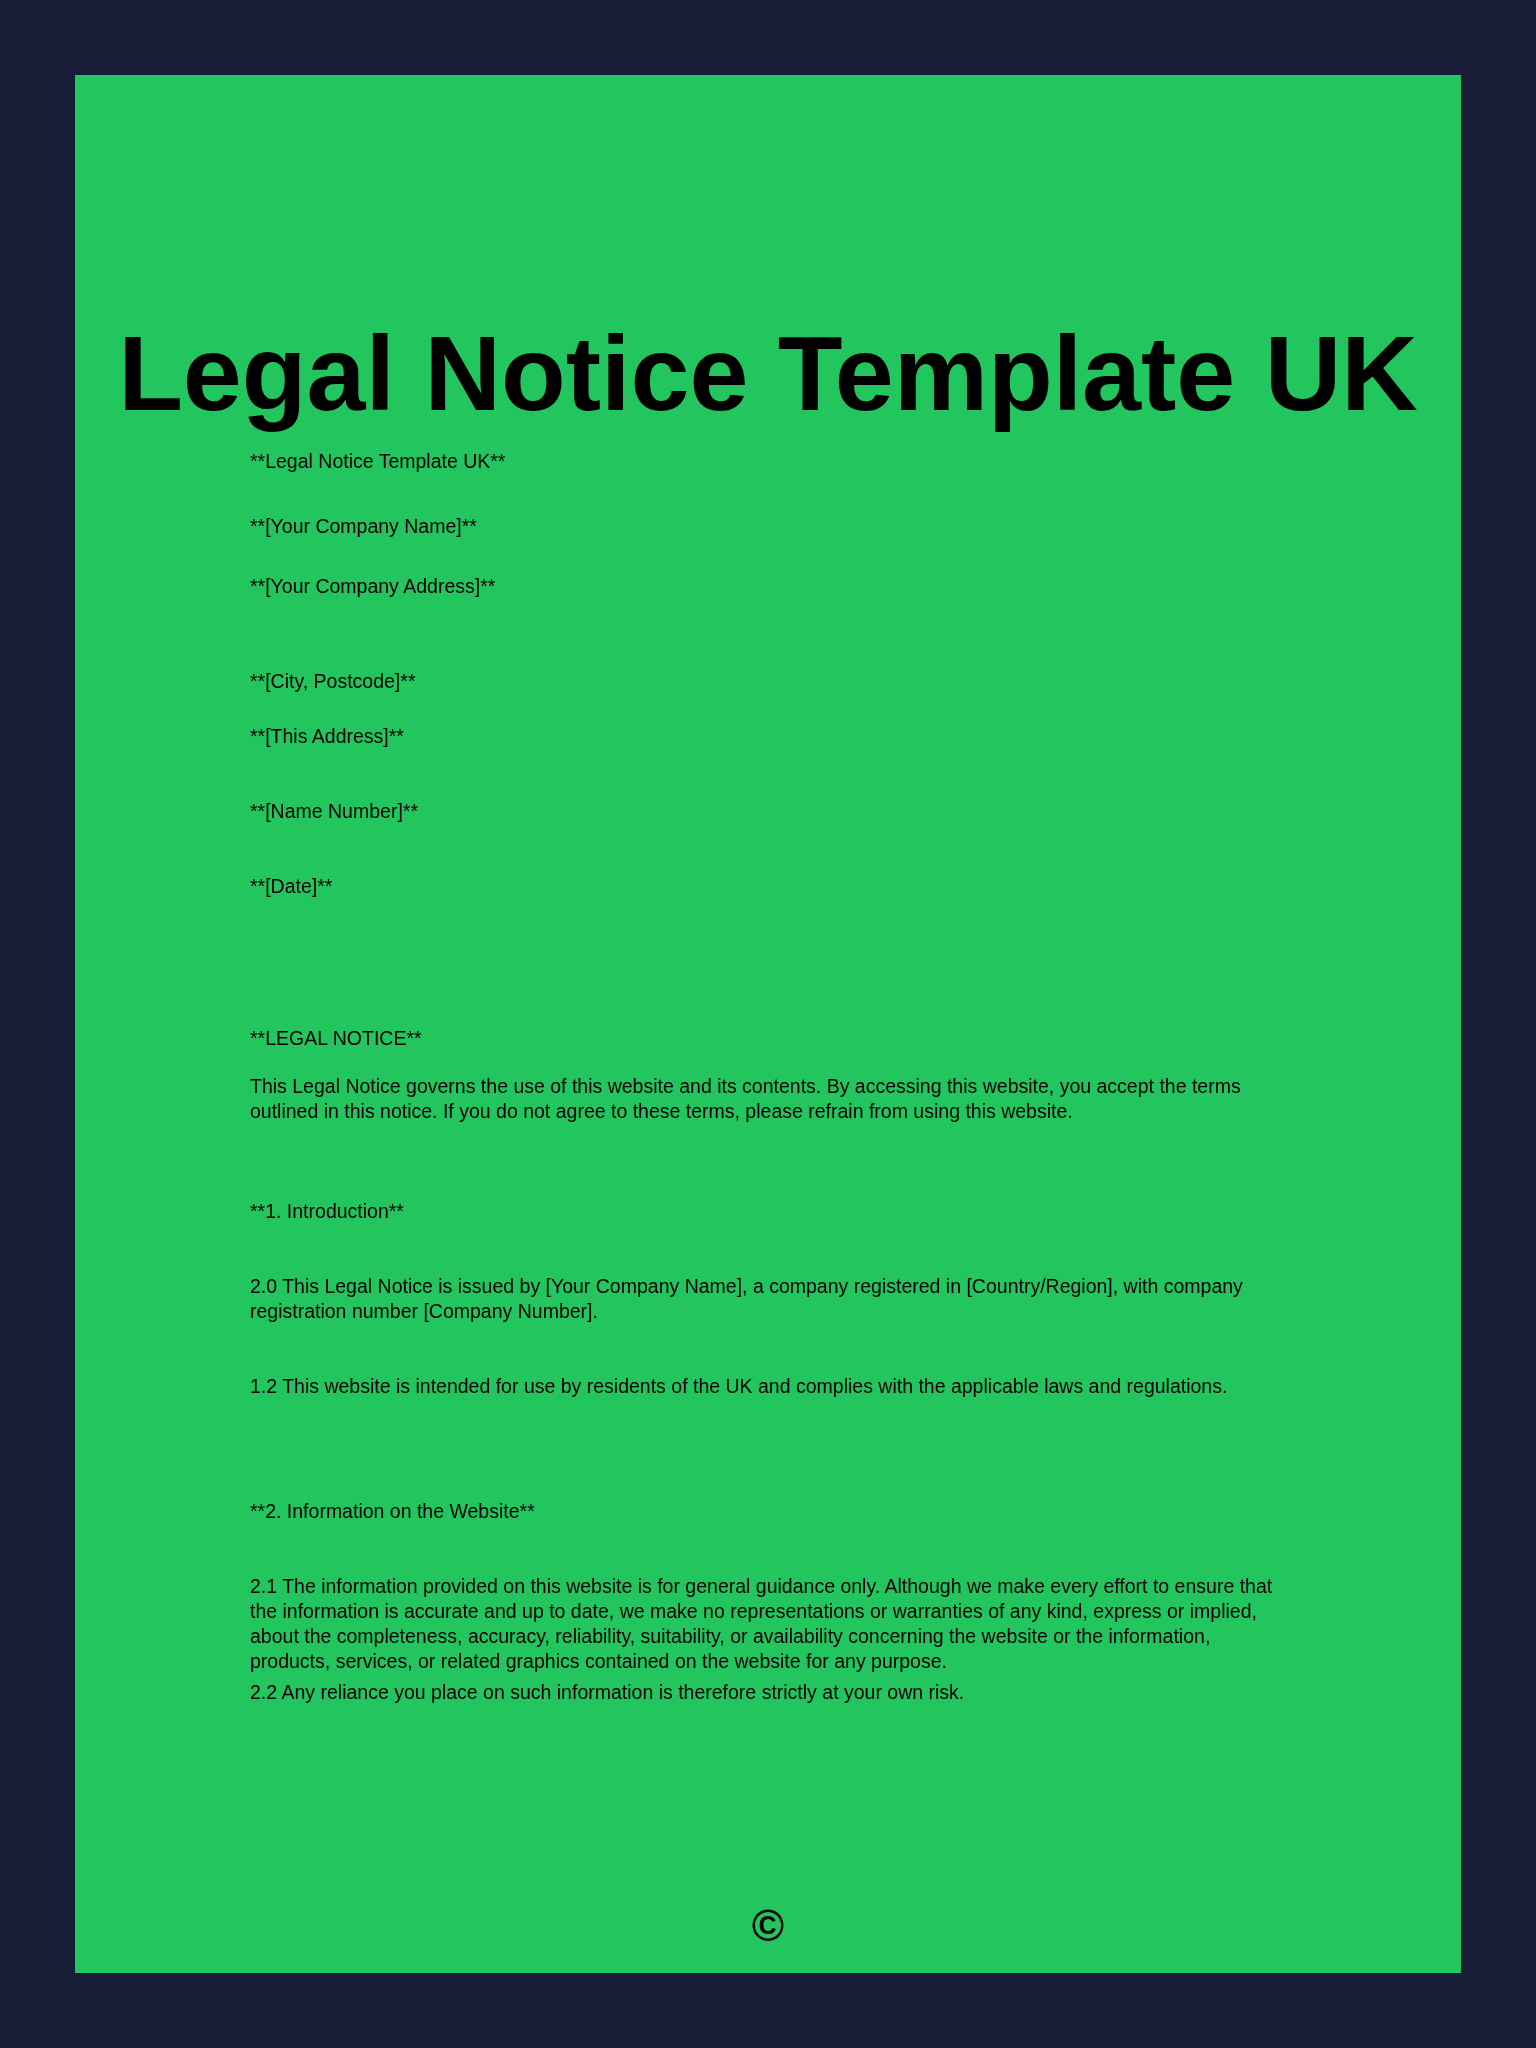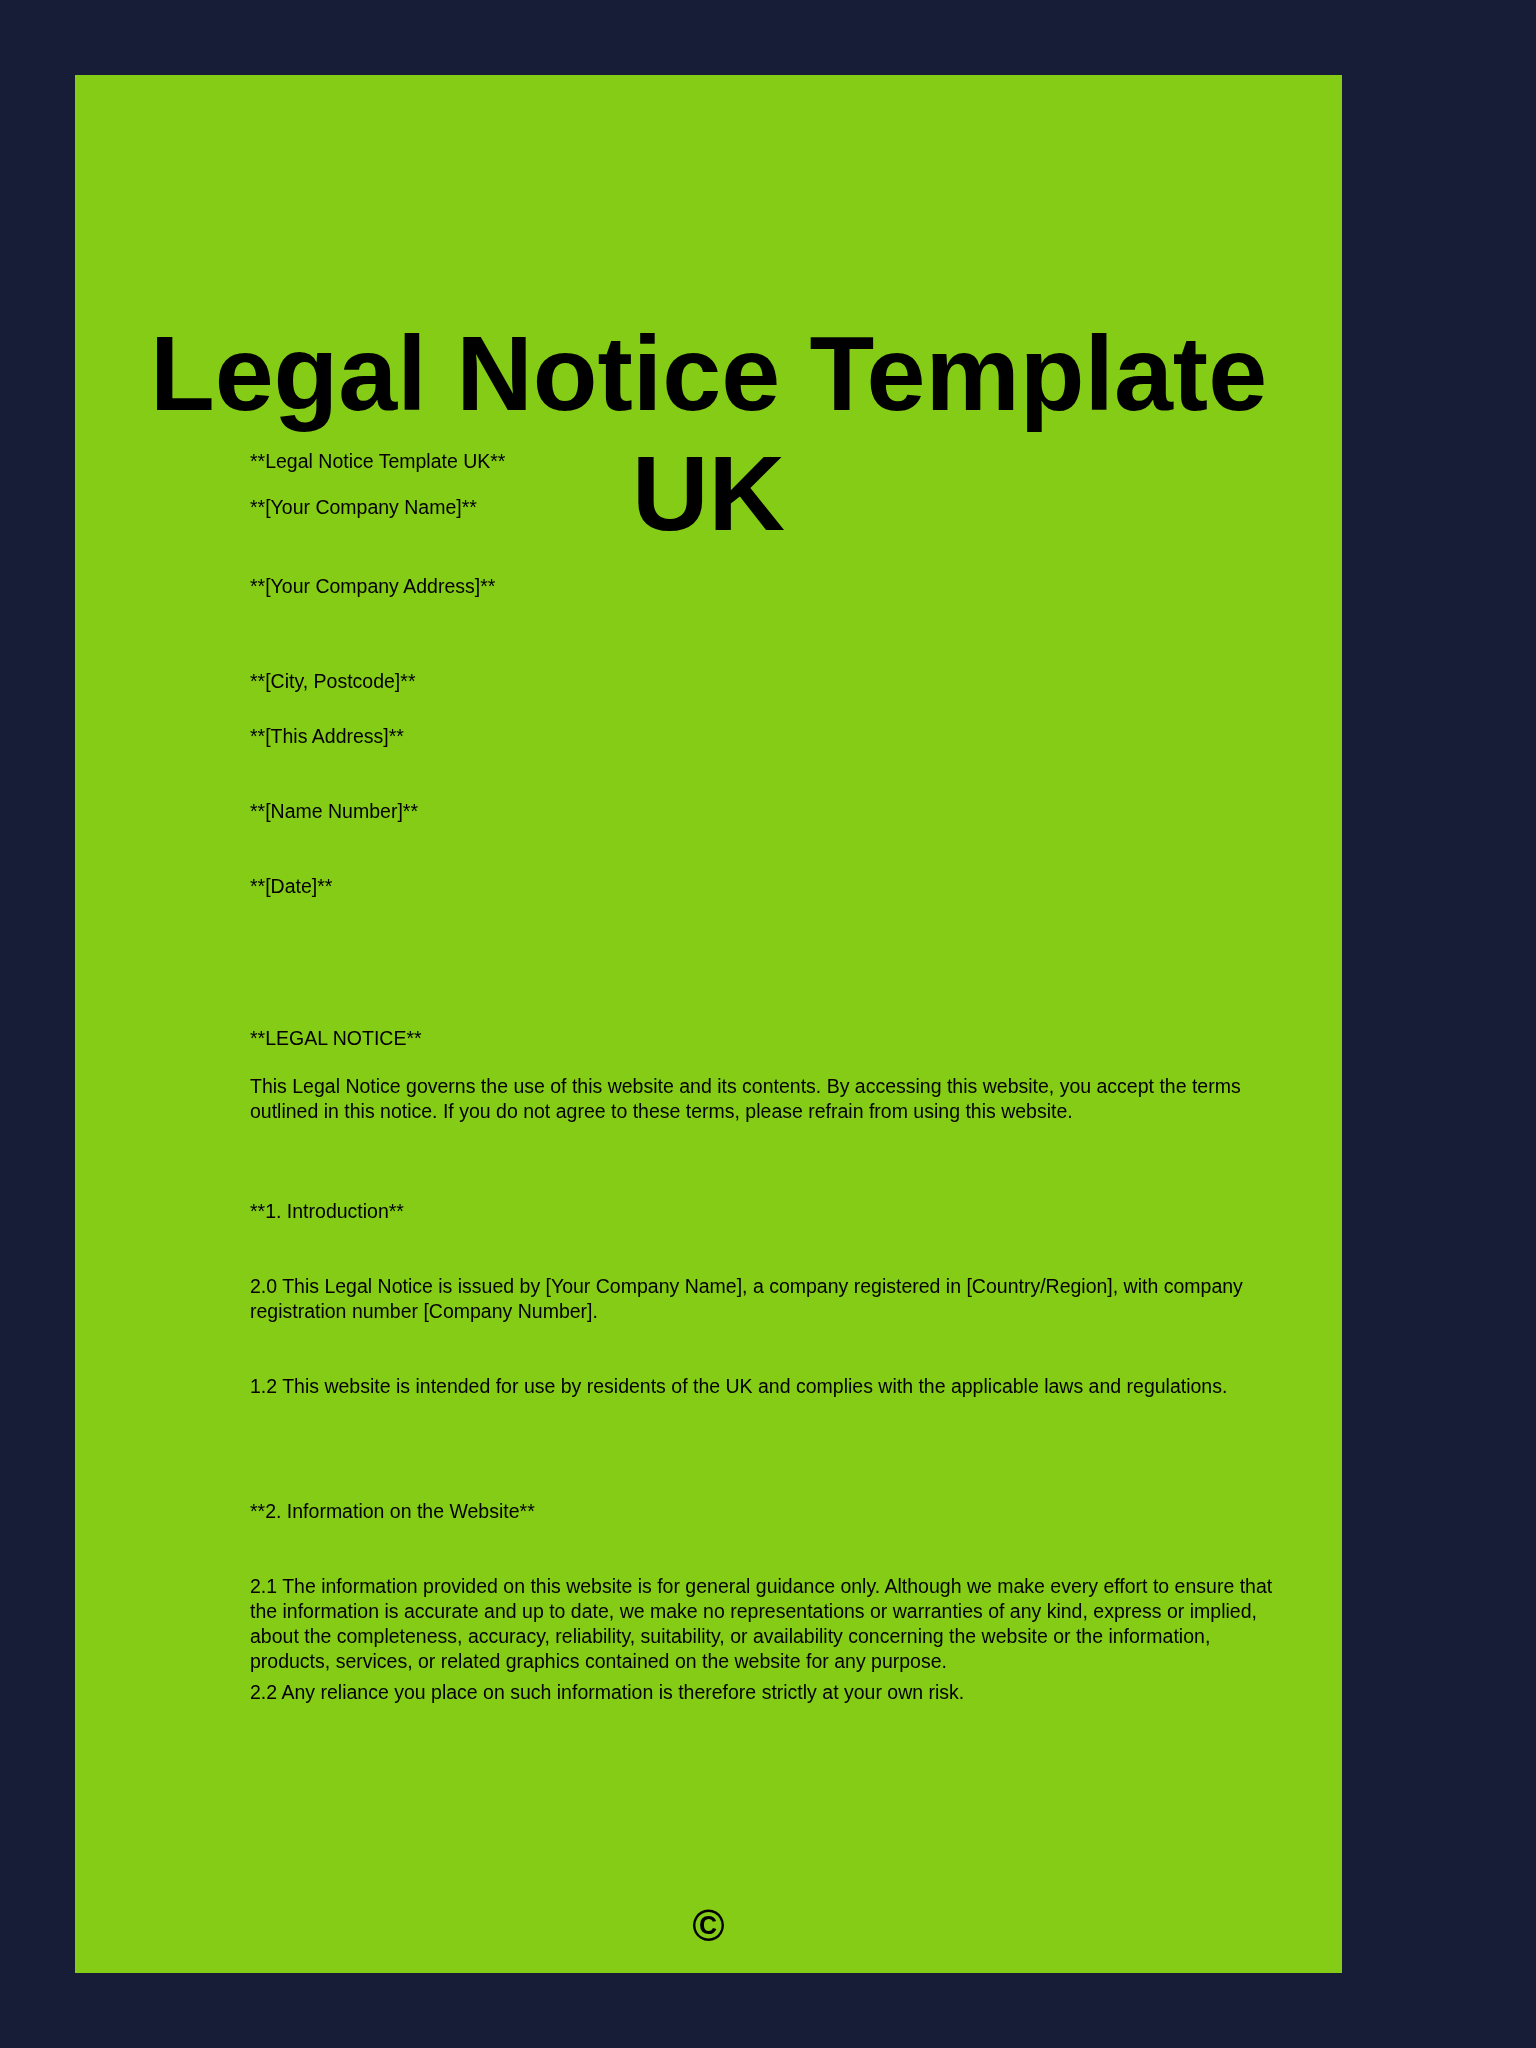--- a/index.html
+++ b/index.html
@@ -11,23 +11,23 @@
       height: 2048px;
       background: #171c37;
       position: relative;
       overflow: hidden;
       font-family: "Liberation Sans", sans-serif;
     }
     .page {
       position: absolute;
       left: 75px;
       top: 75px;
-      width: 1267px;
+      width: 1386px;
       height: 1898px;
-      background: #84cc16;
+      background: #22c55e;
     }
     .title {
       position: absolute;
       left: 0;
       top: 238px;
       width: 100%;
       margin: 0;
       text-align: center;
       font-weight: bold;
       font-size: 106px;
@@ -65,21 +65,21 @@
     }
   </style>
 </head>
 <body>
 
 <div class="page">
   <h1 class="title">Legal Notice Template UK</h1>
 
   <div class="content">
     <p class="line" style="top:374px">**Legal Notice Template UK**</p>
-    <p class="line" style="top:420px">**[Your Company Name]**</p>
+    <p class="line" style="top:439px">**[Your Company Name]**</p>
     <p class="line" style="top:499px">**[Your Company Address]**</p>
     <p class="line" style="top:594px">**[City, Postcode]**</p>
     <p class="line" style="top:649px">**[This Address]**</p>
     <p class="line" style="top:724px">**[Name Number]**</p>
     <p class="line" style="top:799px">**[Date]**</p>
     <p class="line" style="top:951px">**LEGAL NOTICE**</p>
     <p class="line" style="top:999px">This Legal Notice governs the use of this website and its contents. By accessing this website, you accept the terms outlined in this notice. If you do not agree to these terms, please refrain from using this website.</p>
     <p class="line" style="top:1124px">**1. Introduction**</p>
     <p class="line" style="top:1199px">2.0 This Legal Notice is issued by [Your Company Name], a company registered in [Country/Region], with company registration number [Company Number].</p>
     <p class="line" style="top:1299px">1.2 This website is intended for use by residents of the UK and complies with the applicable laws and regulations.</p>

